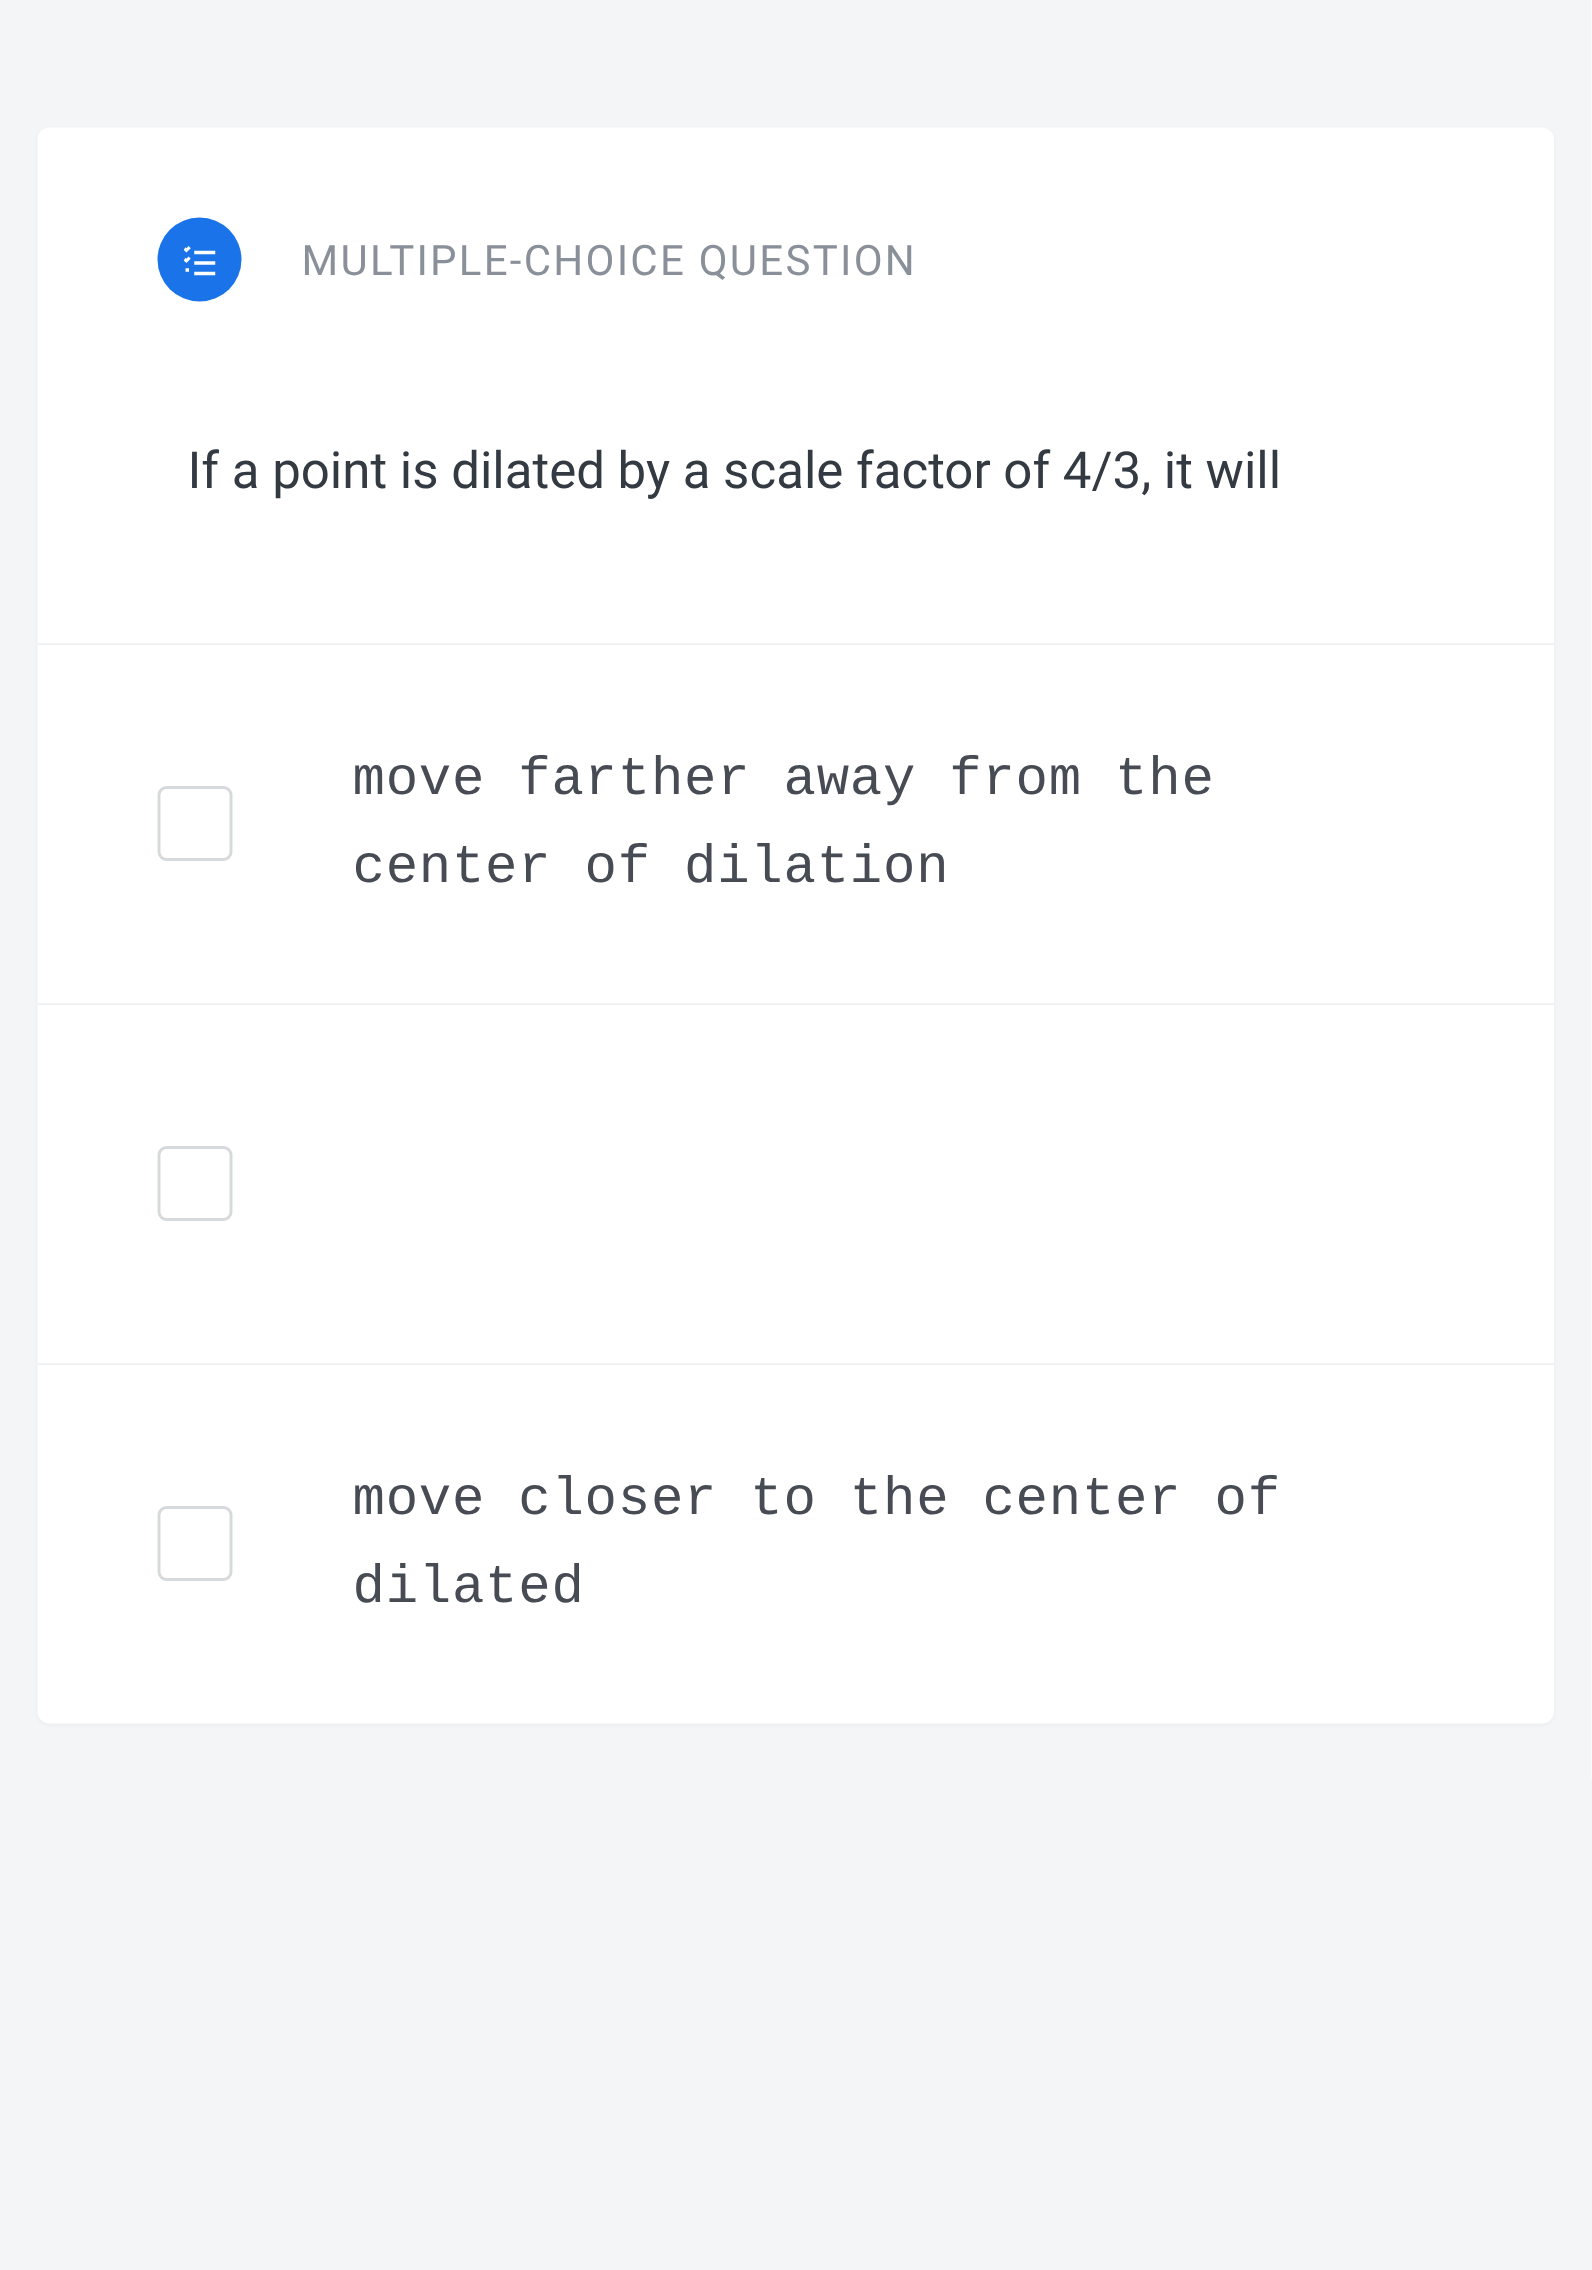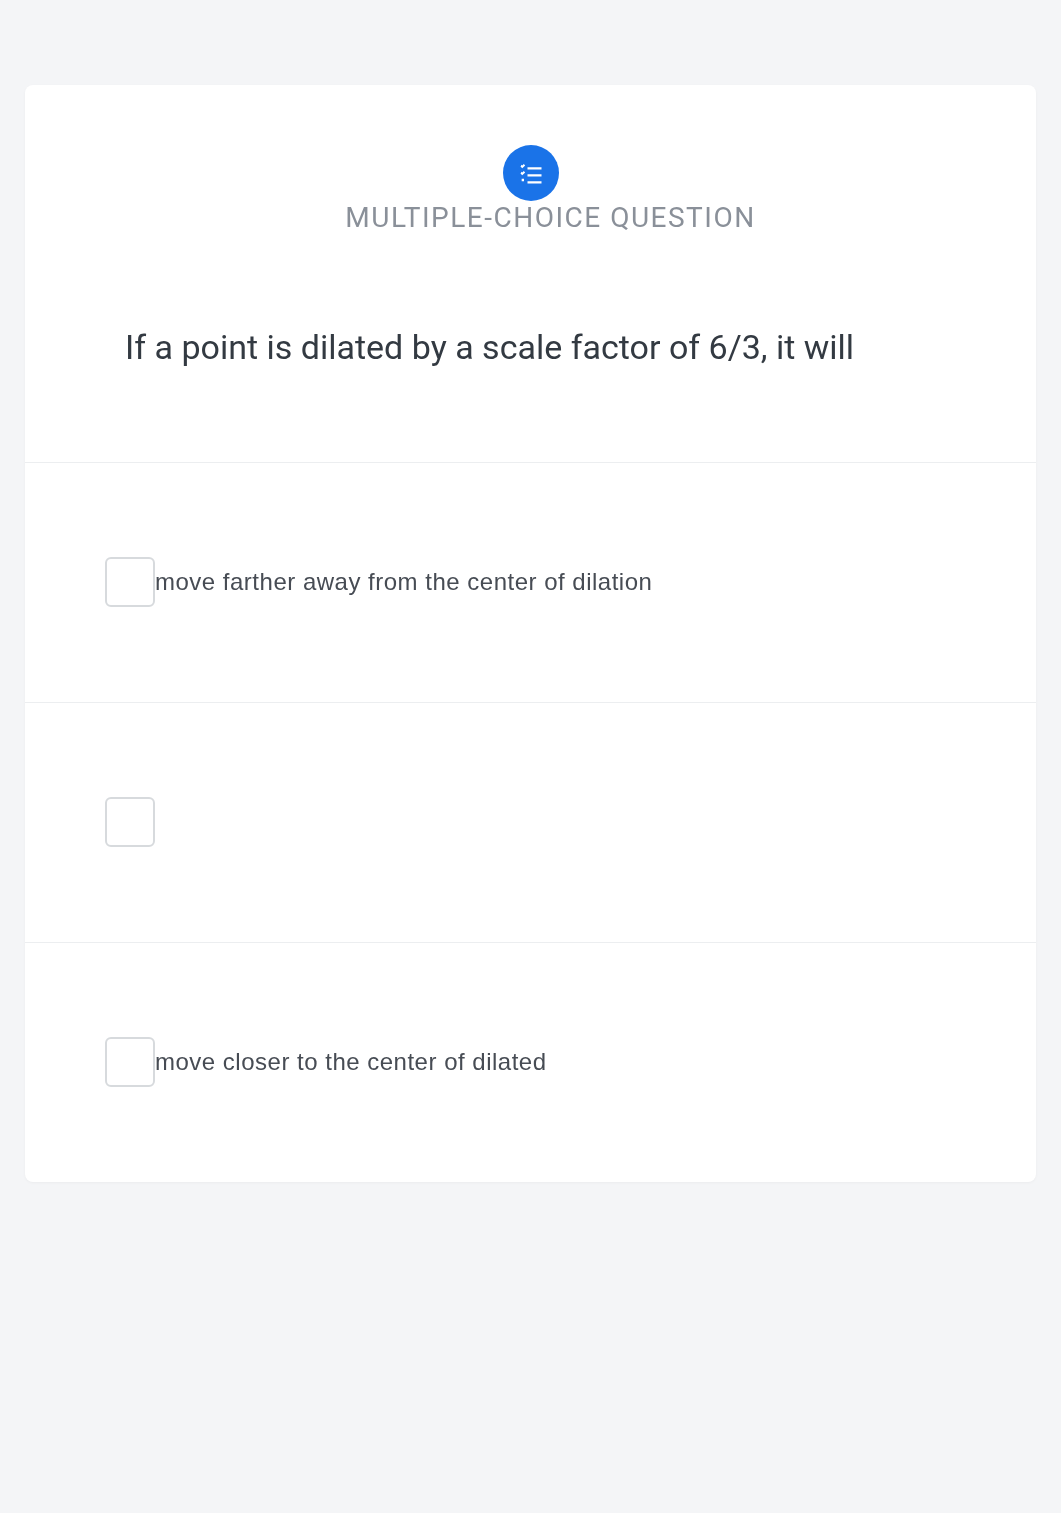--- a/index.html
+++ b/index.html
@@ -19,21 +19,20 @@
     .card {
       background-color: #ffffff;
       border-radius: 8px;
       box-shadow: 0 1px 3px rgba(0,0,0,0.04);
       overflow: hidden;
     }
     .card-header {
       display: flex;
       align-items: center;
       padding: 60px 80px 0 80px;
-      flex-direction: column;
     }
     .icon-circle {
       width: 56px;
       height: 56px;
       border-radius: 50%;
       background-color: #1a73e8;
       display: flex;
       align-items: center;
       justify-content: center;
       flex-shrink: 0;
@@ -69,41 +68,42 @@
     }
     .checkbox {
       width: 50px;
       height: 50px;
       border: 2px solid #d7dadd;
       border-radius: 6px;
       flex-shrink: 0;
       background: #fff;
     }
     .option-text {
-      font-family: Liberation Sans, sans-serif;
-      font-size: 24px;
+      margin-left: 80px;
+      font-family: Liberation Mono, monospace;
+      font-size: 36px;
       color: #474c54;
       line-height: 1.65;
       letter-spacing: 0.5px;
     }
   </style>
 </head>
 <body>
 
 <div class="card">
   <div class="card-header">
     <div class="icon-circle">
       <svg viewBox="0 0 24 24">
         <path d="M3 6.5l1.5 1.5L7 5.5 5.8 4.3 4.5 5.6 3.9 5 3 6.5zM9 7h12v2H9V7zM3 12.5l1.5 1.5L7 11.5l-1.2-1.2-1.3 1.3-.6-.6L3 12.5zM9 13h12v2H9v-2zM4 17h2v2H4v-2zM9 19h12v2H9v-2z"></path>
       </svg>
     </div>
     <div class="header-label">MULTIPLE-CHOICE QUESTION</div>
   </div>
 
-  <div class="question-text">If a point is dilated by a scale factor of 6/3, it will</div>
+  <div class="question-text">If a point is dilated by a scale factor of 4/3, it will</div>
 
   <div class="option-row">
     <div class="checkbox"></div>
     <div class="option-text">move farther away from the center of dilation</div>
   </div>
 
   <div class="option-row">
     <div class="checkbox"></div>
   </div>
 

